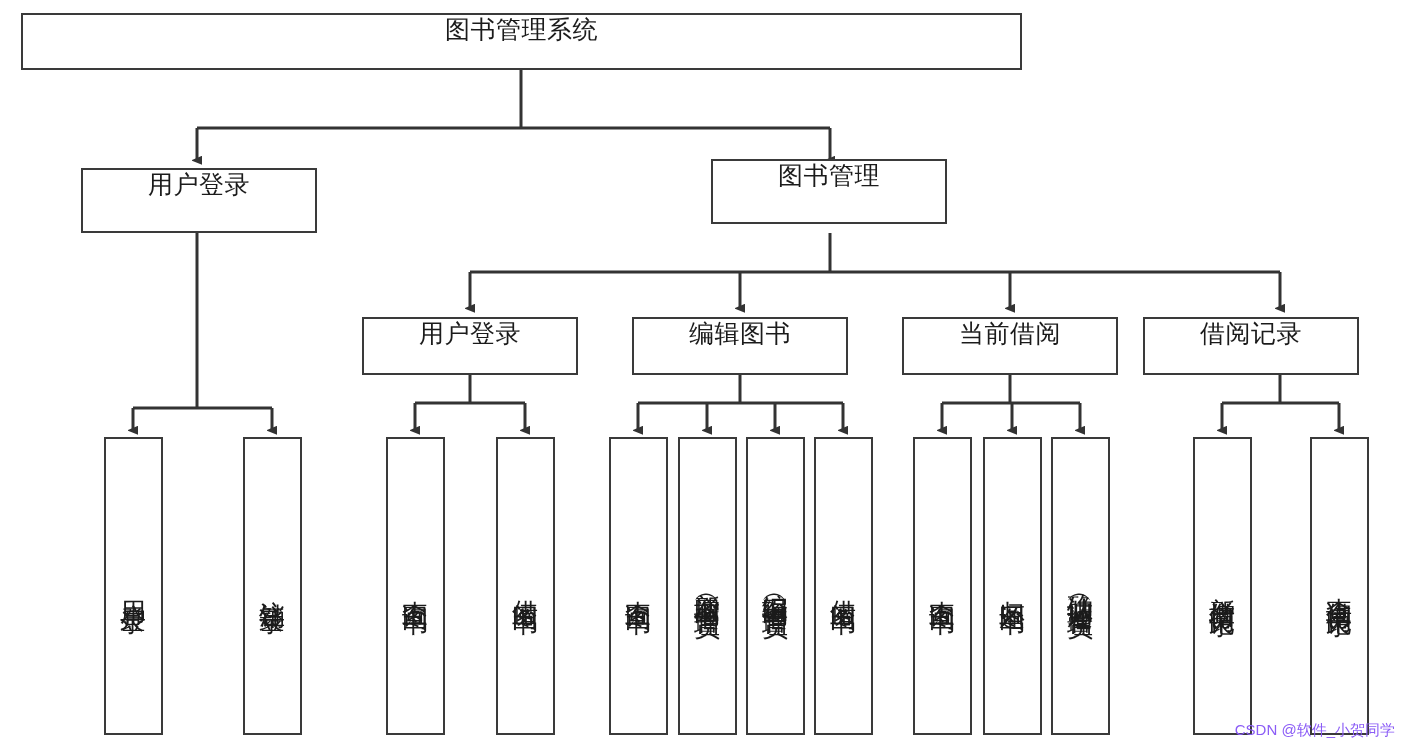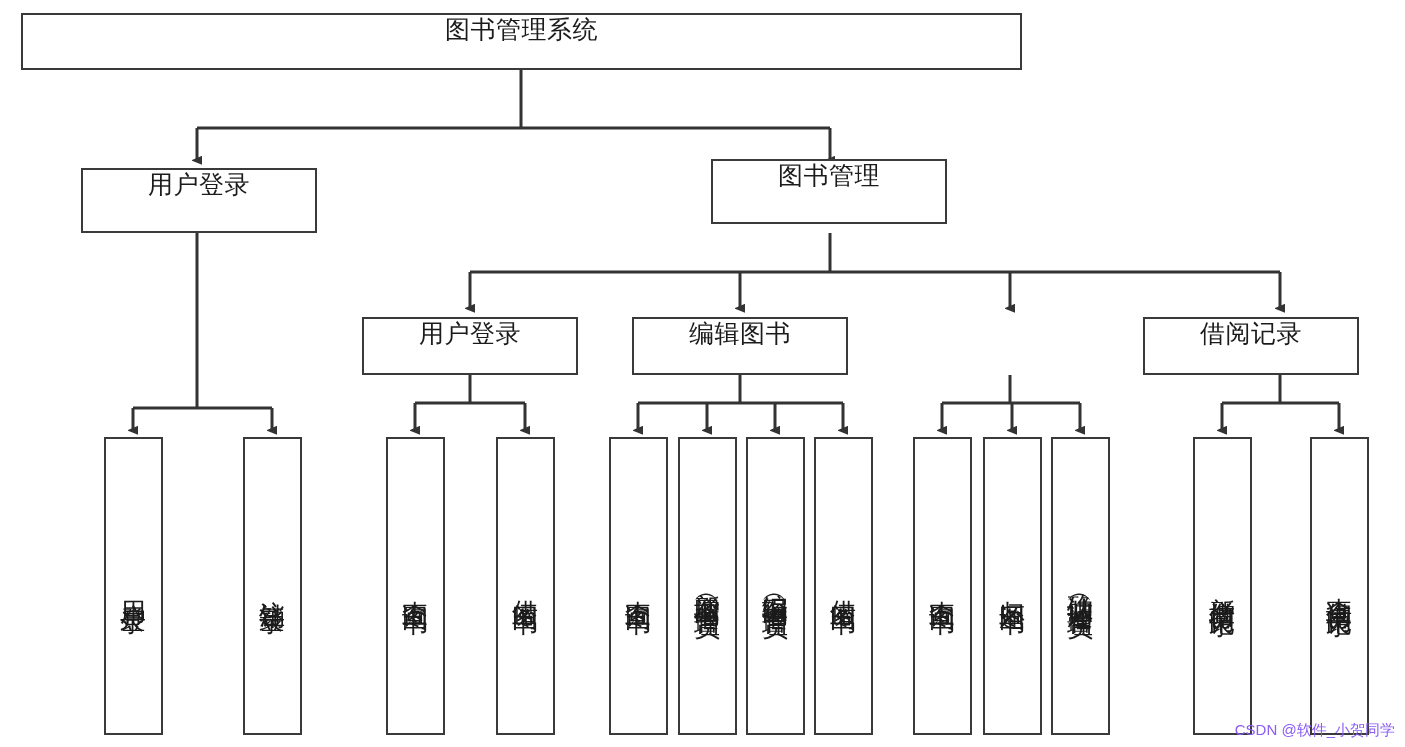--- a/index.html
+++ b/index.html
@@ -135,20 +135,23 @@
   <div class="node h" style="left:711px; top:159px; width:236px; height:65px;">
     <span class="label">图书管理</span>
   </div>
 
   <div class="node h" style="left:362px; top:317px; width:216px; height:58px;">
     <span class="label">用户登录</span>
   </div>
   <div class="node h" style="left:632px; top:317px; width:216px; height:58px;">
     <span class="label">编辑图书</span>
   </div>
+  <div class="node h" style="left:902px; top:317px; width:216px; height:58px;">
+    <span class="label">当前借阅</span>
+  </div>
   <div class="node h" style="left:1143px; top:317px; width:216px; height:58px;">
     <span class="label">借阅记录</span>
   </div>
 
   <div class="node v" style="left:104px; top:437px; width:59px; height:298px;">
     <span class="label">用户登录</span>
   </div>
   <div class="node v" style="left:243px; top:437px; width:59px; height:298px;">
     <span class="label">注销登录</span>
   </div>

